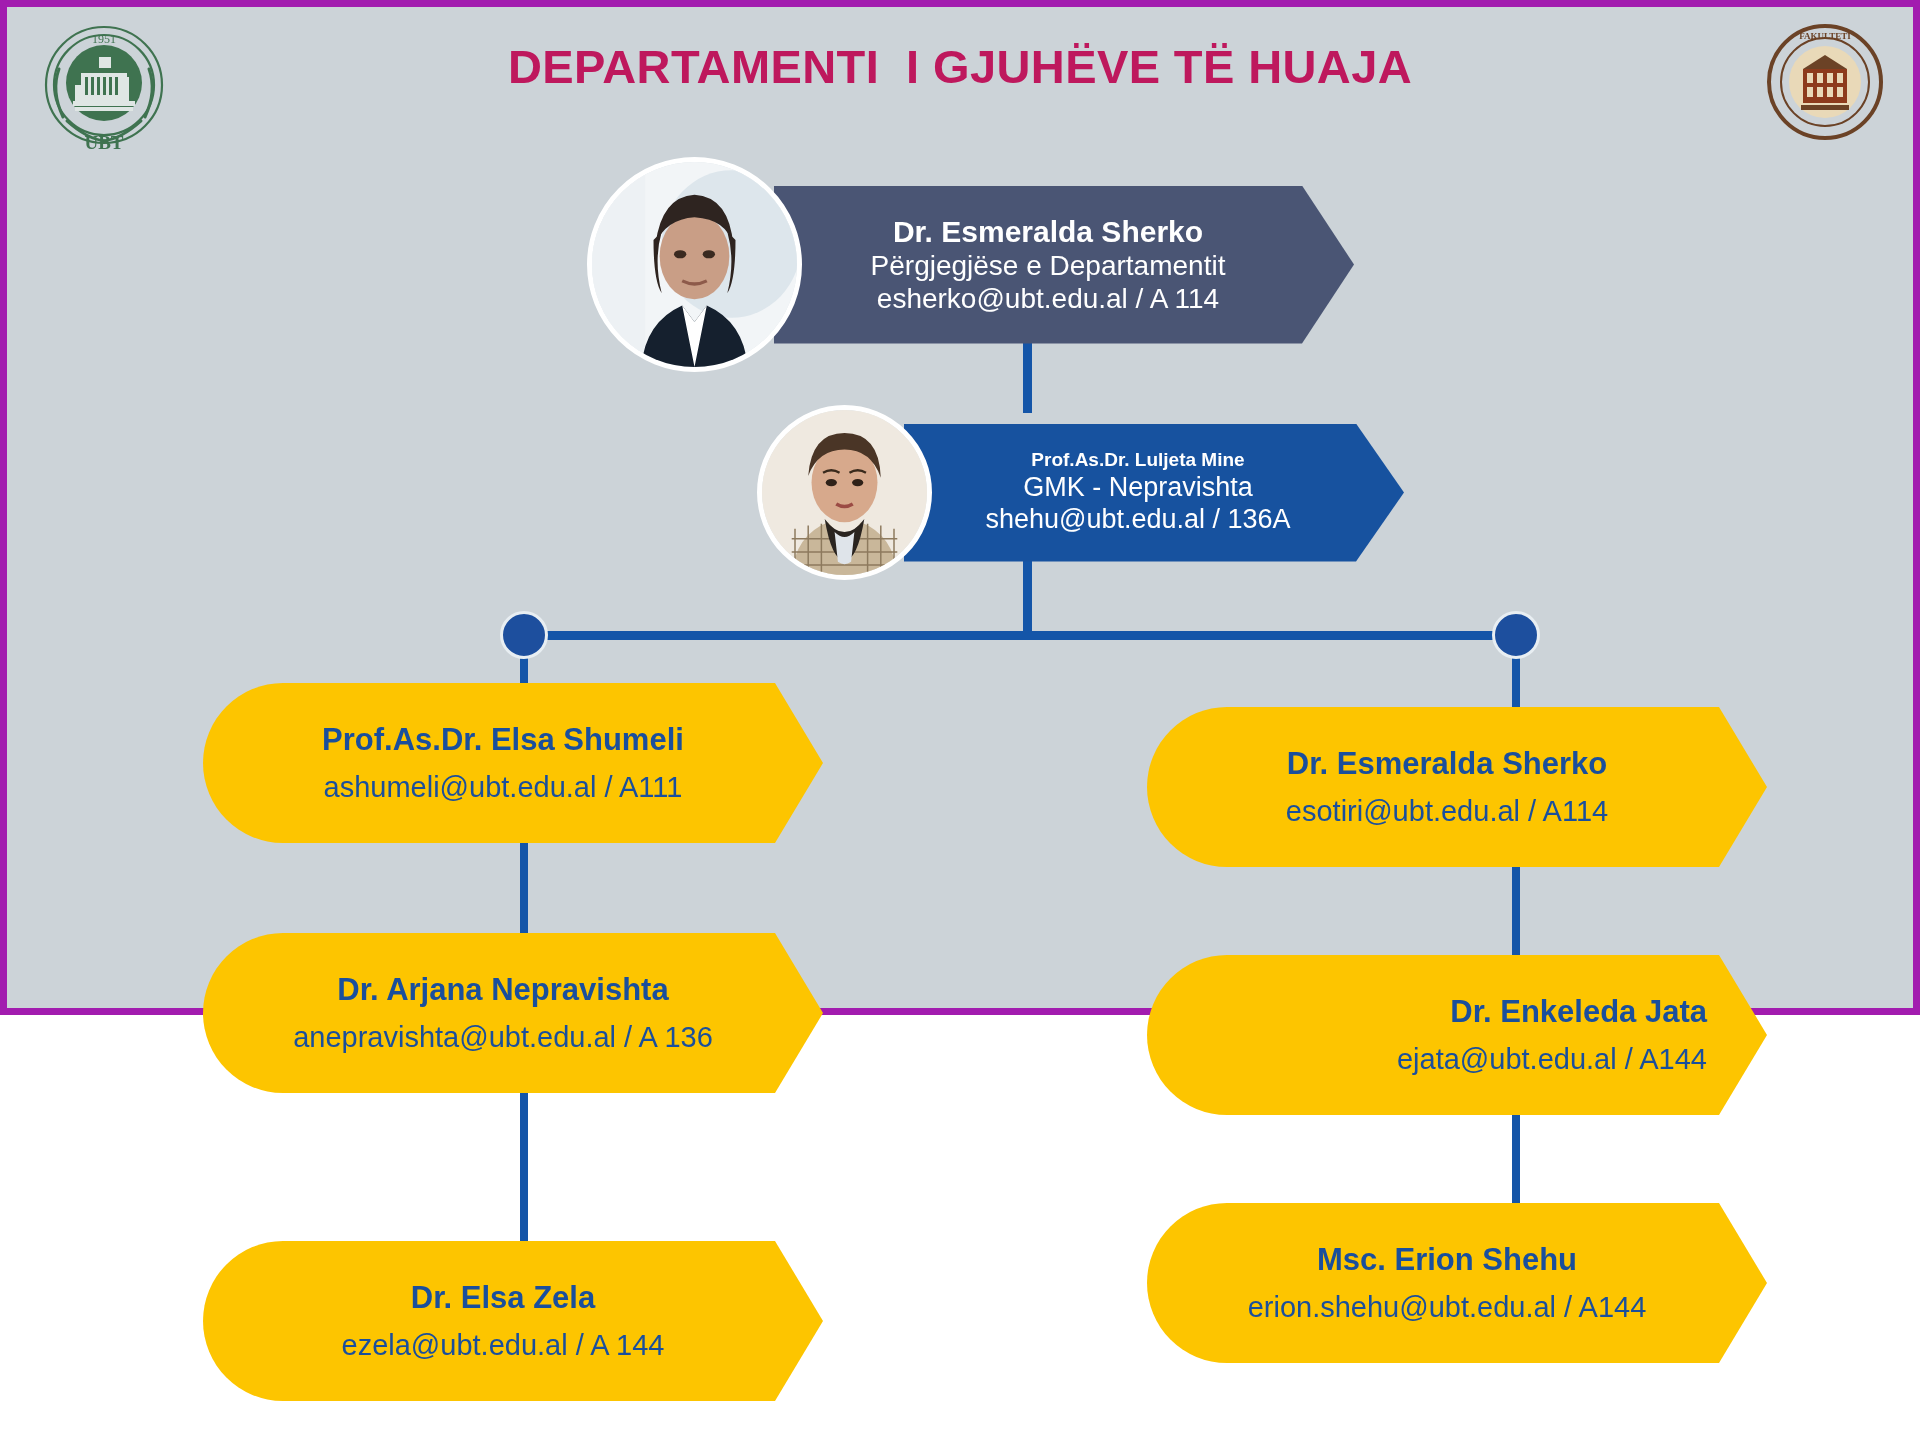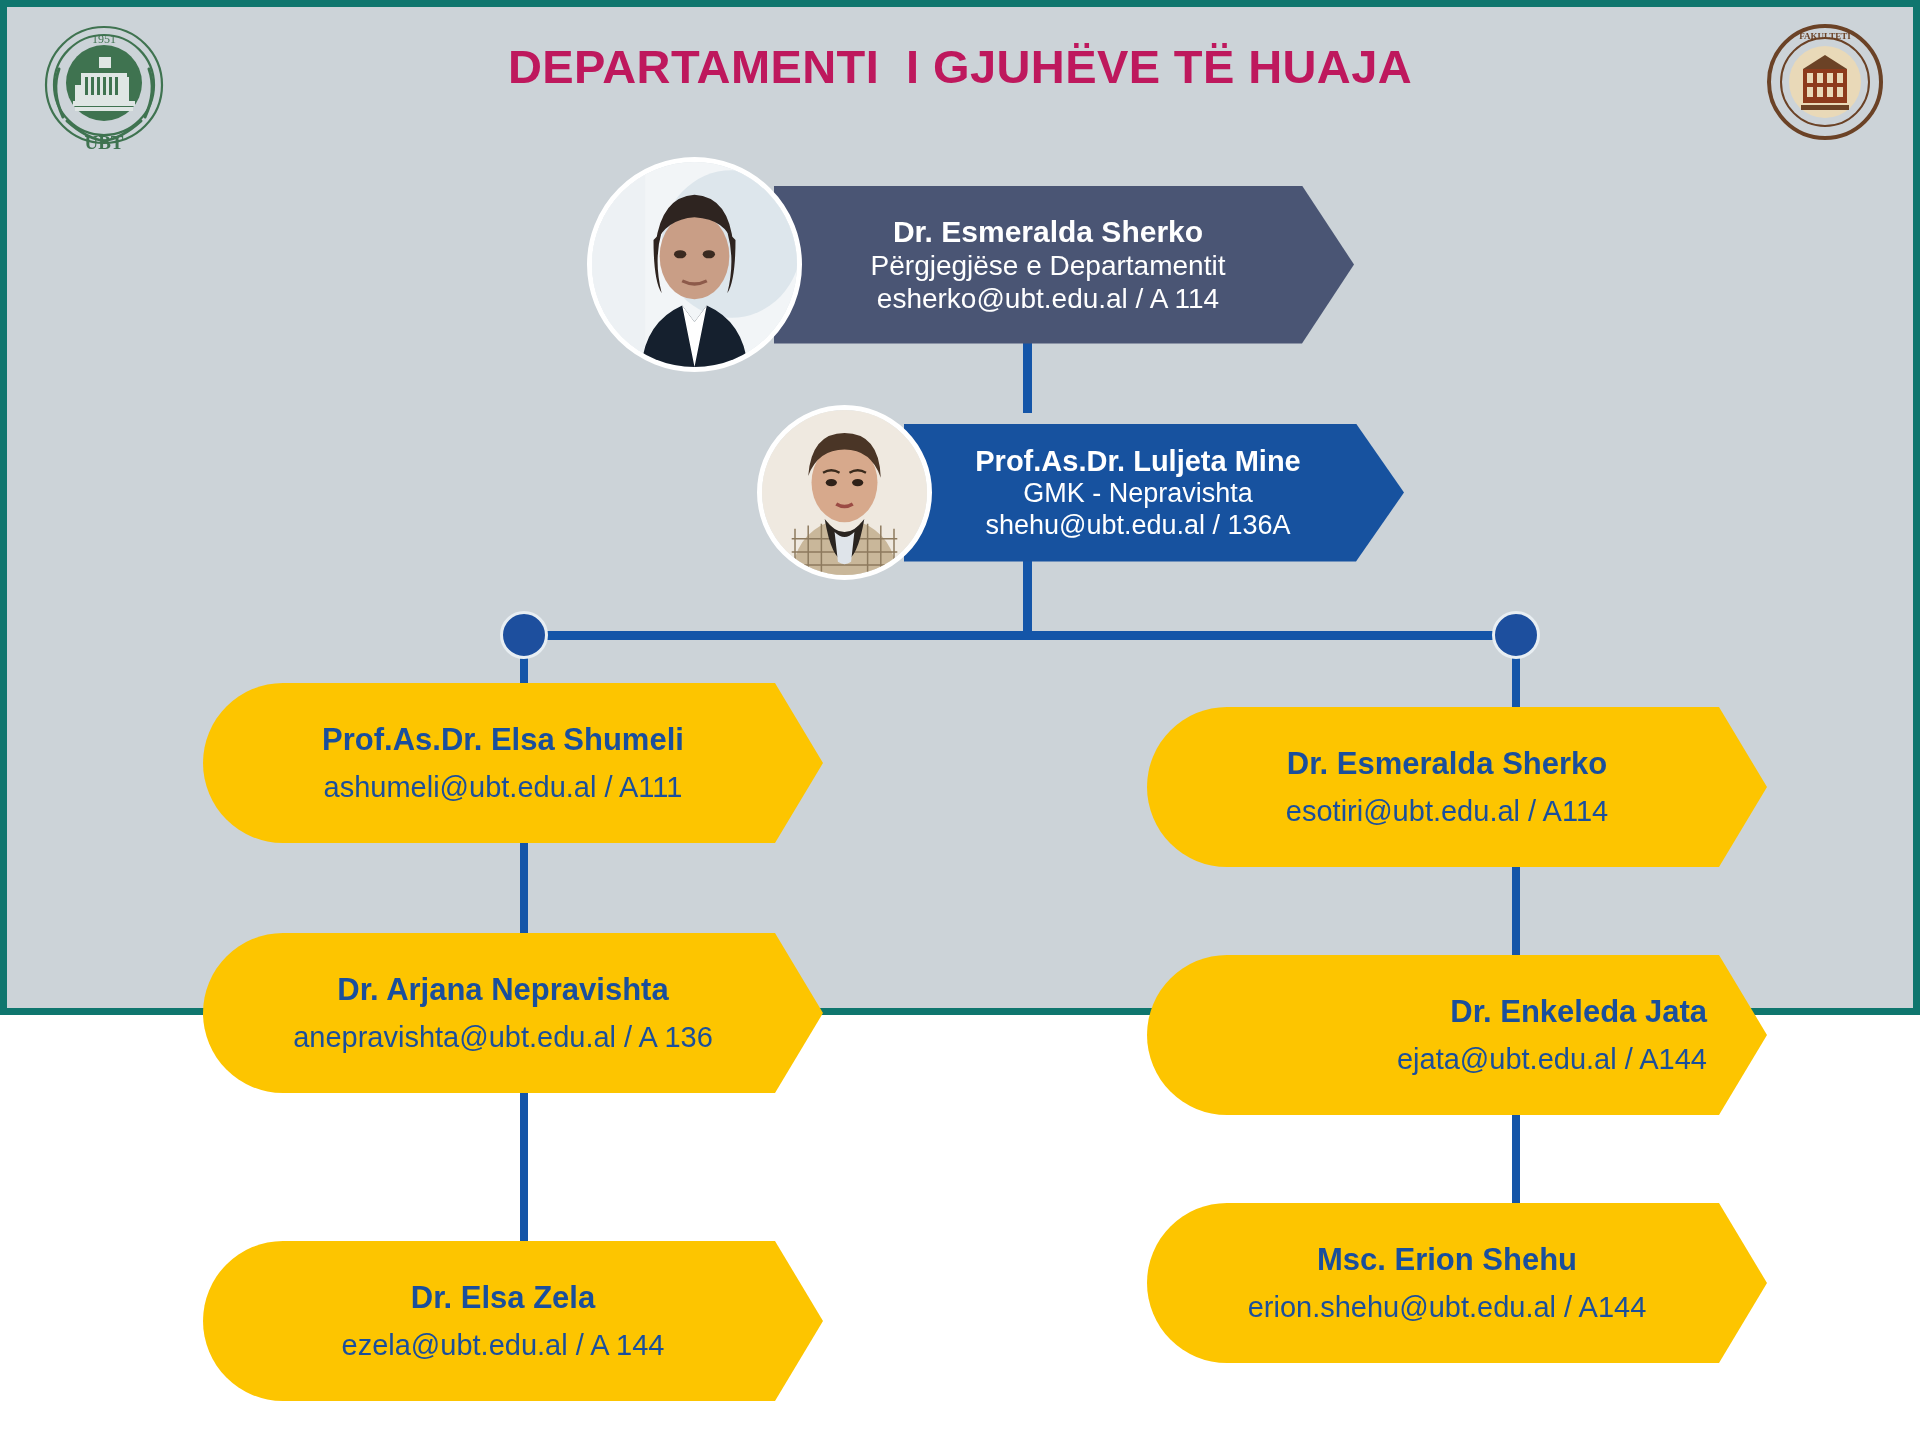--- a/index.html
+++ b/index.html
@@ -6,21 +6,21 @@
   html, body {
     width: 1920px; height: 1440px;
     background: #ffffff;
     font-family: "Liberation Sans", sans-serif;
     overflow: hidden;
   }
   #poster {
     position: relative;
     width: 1920px; height: 1015px;
     background: #ccd3d8;
-    border: 7px solid #0f766e;
+    border: 7px solid #a21caf;
   }
 
   
   .logo { position: absolute; }
   #logo-left  { left: 22px; top: 14px;  width: 150px; height: 132px; }
   #logo-right { right: 20px; top: 14px; width: 136px; height: 122px; }
 
   
   #title {
     position: absolute;
@@ -83,21 +83,21 @@
     clip-path: polygon(0 0, calc(100% - 52px) 0, 100% 50%, calc(100% - 52px) 100%, 0 100%);
   }
 
   #leader-2 { left: 750px; top: 398px; }
   #leader-2 .avatar { width: 175px; height: 175px; }
   #leader-2 .leader-banner {
     background: #17529f;
     width: 500px; height: 138px;
     clip-path: polygon(0 0, calc(100% - 48px) 0, 100% 50%, calc(100% - 48px) 100%, 0 100%);
   }
-  #leader-2 .l-name { font-size: 29px; }
+  #leader-2 .l-name { font-size: 19px; }
   #leader-2 .l-role, #leader-2 .l-mail { font-size: 27px; }
 
   
   .chip {
     position: absolute;
     background: #fdc500;
     height: 160px;
     display: flex;
     flex-direction: column;
     justify-content: center;

